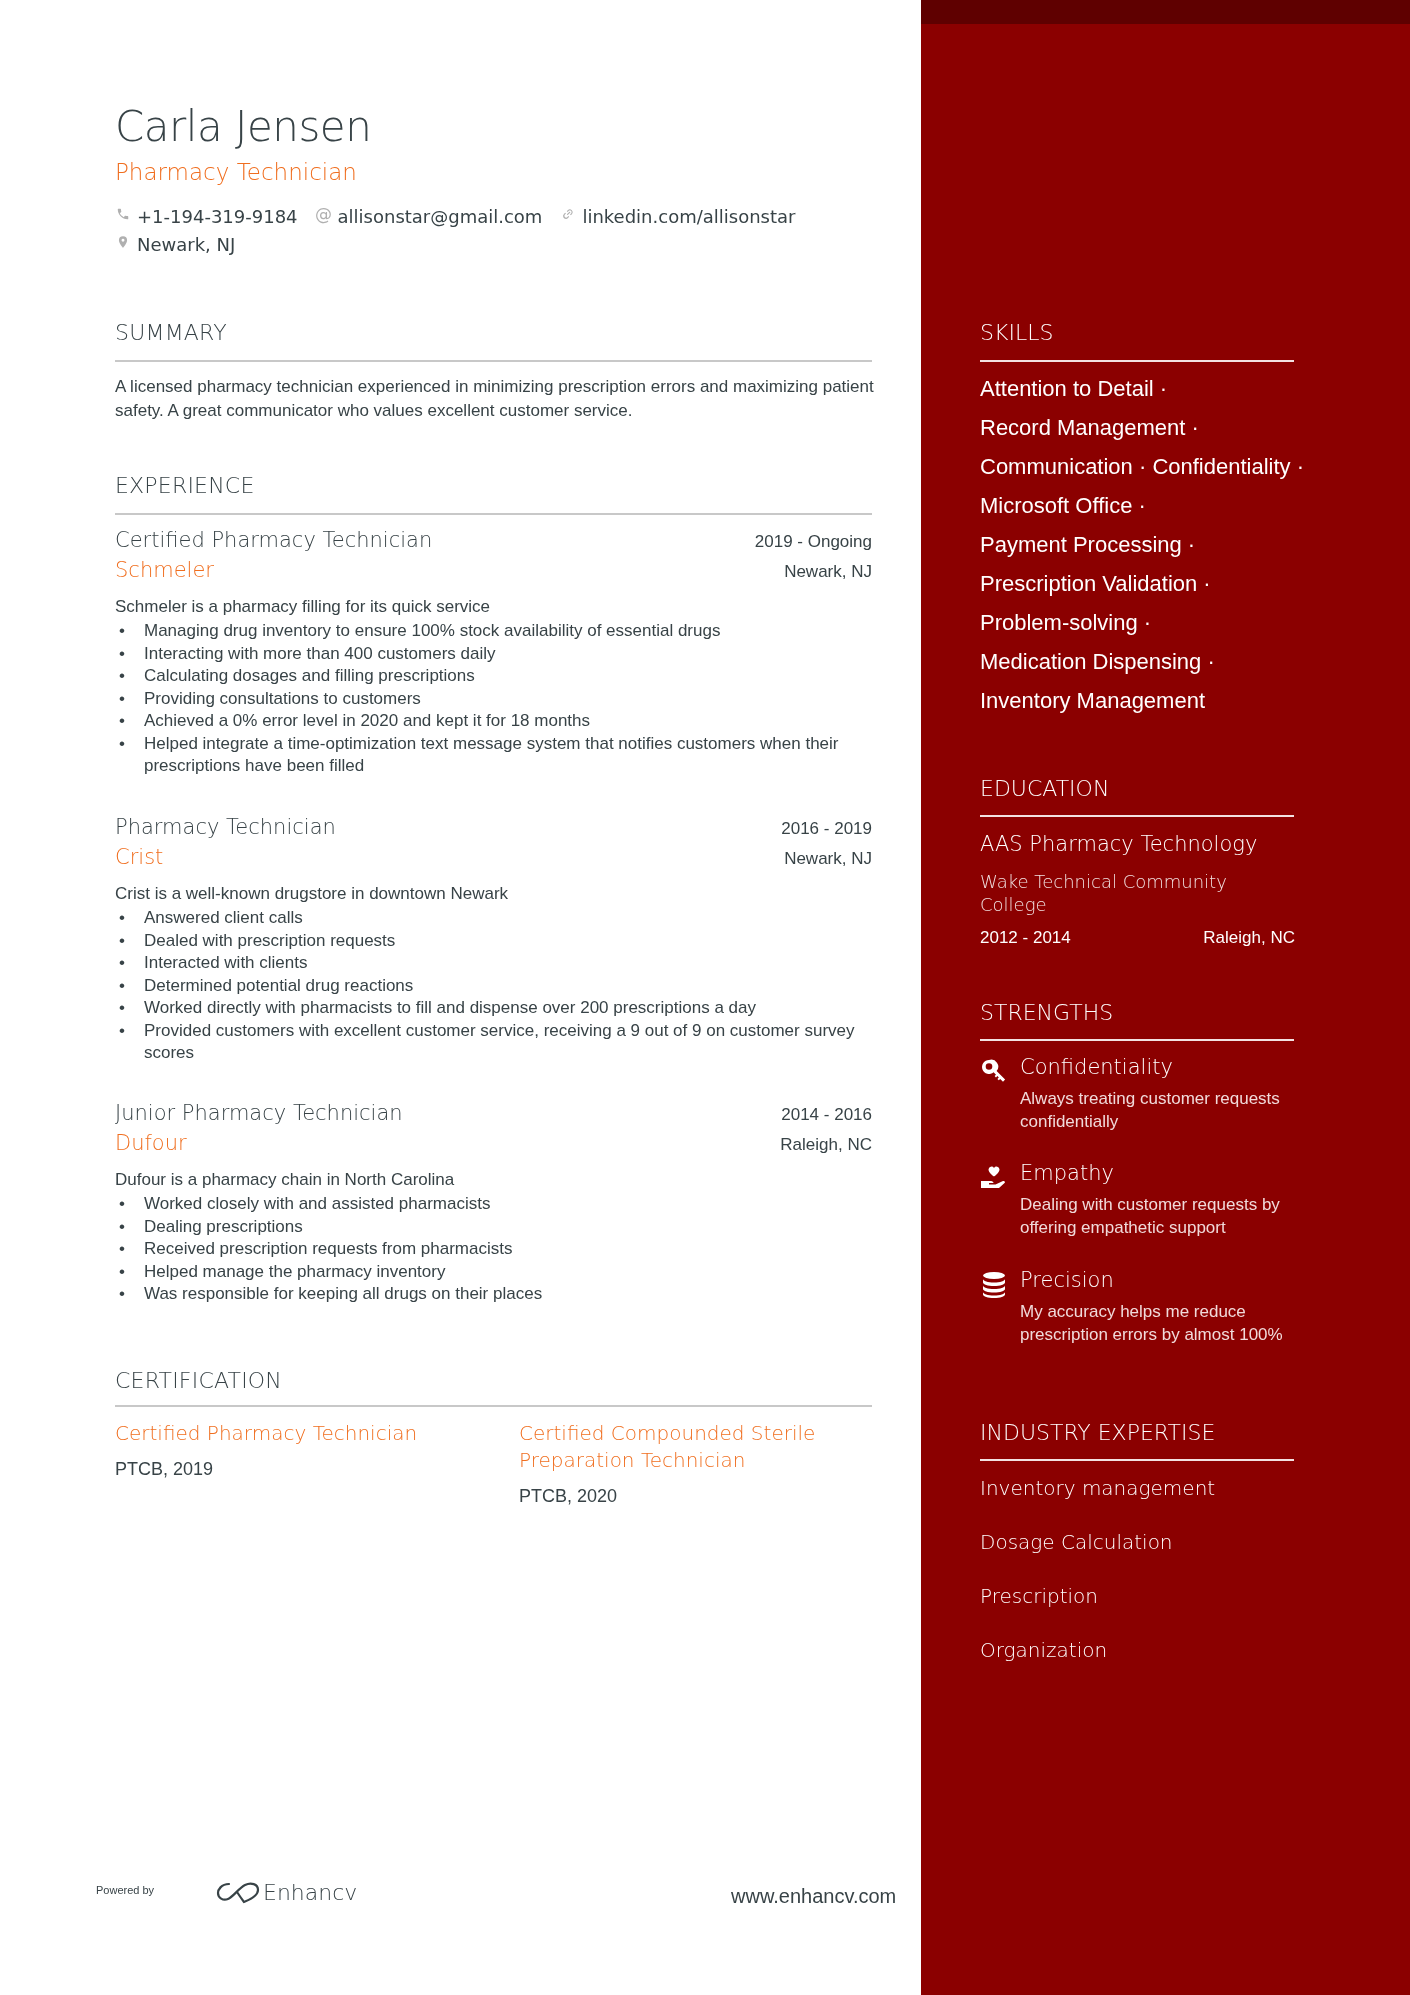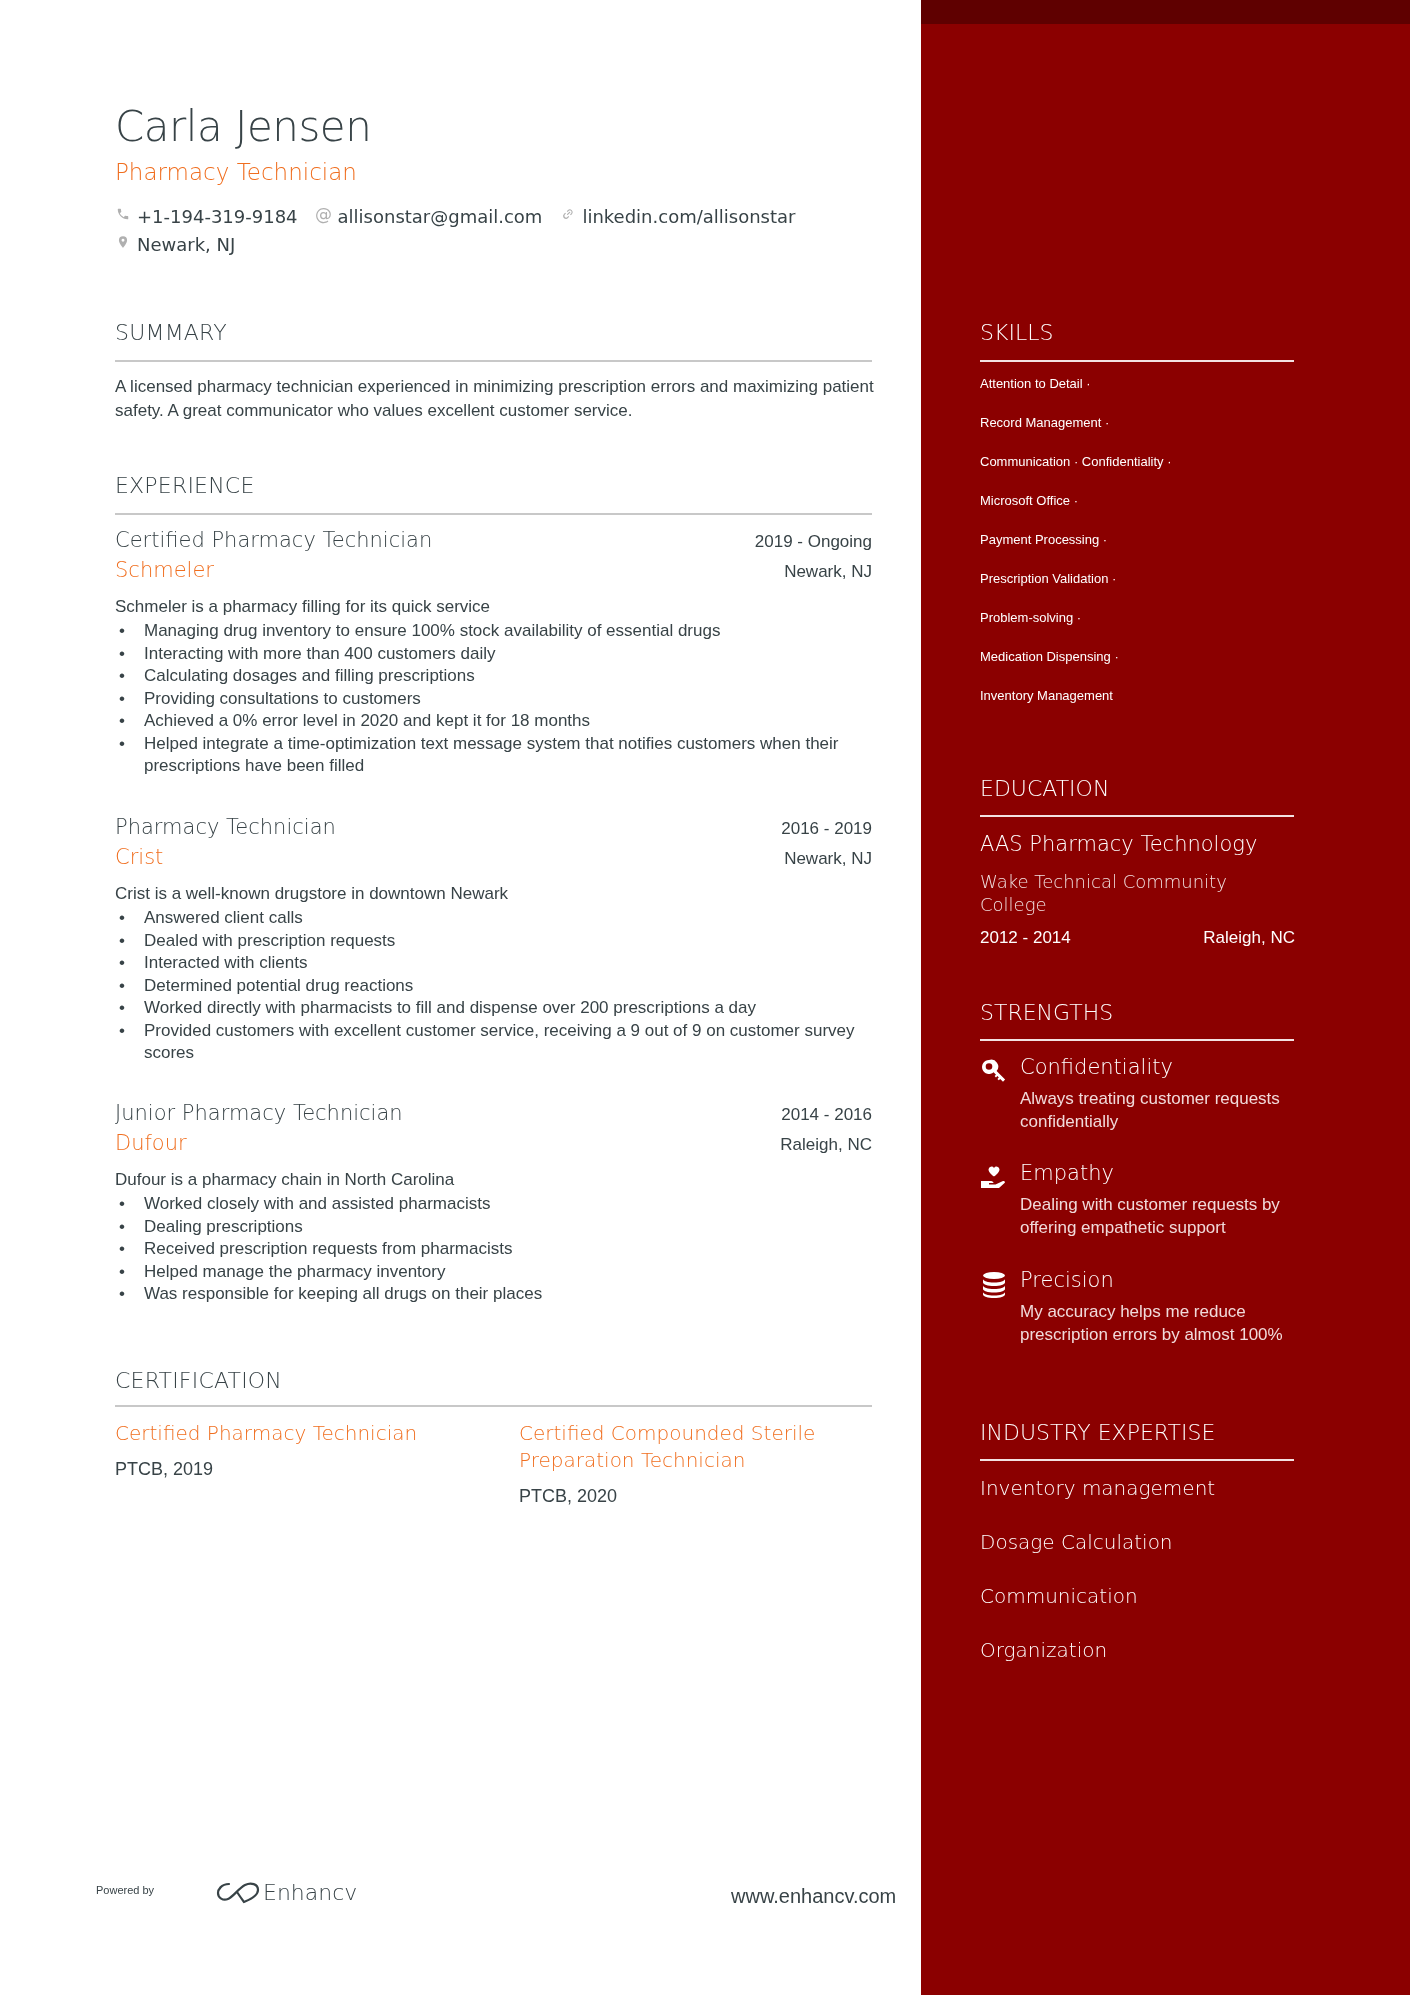--- a/index.html
+++ b/index.html
@@ -37,21 +37,21 @@
   .job-bullets li { position: relative; padding-left: 29px; font-size: 17px; line-height: 22.5px; color: #384347; }
   .job-bullets li::before { content: "•"; position: absolute; left: 4px; top: 0; color: #384347; }
 
   .cert { position: absolute; width: 360px; }
   .cert-name { font-size: 20px; color: #f06e1f; line-height: 27px; font-family: "DejaVu Sans", sans-serif; font-weight: 300; }
   .cert-issuer { font-size: 18px; color: #384347; margin-top: 12px; }
 
   
   .side-title { position: absolute; left: 980px; font-size: 22px; color: #ffffff; font-family: "DejaVu Sans", sans-serif; font-weight: 300; }
   .side-rule { position: absolute; left: 980px; width: 314px; height: 2px; background: #f3e1e1; }
-  .skill { position: absolute; left: 980px; font-size: 13px; color: #ffffff; }
+  .skill { position: absolute; left: 980px; font-size: 22px; color: #ffffff; }
   .edu-degree { position: absolute; left: 980px; top: 832px; font-size: 21px; color: #fff; font-family: "DejaVu Sans", sans-serif; font-weight: 300; }
   .edu-school { position: absolute; left: 980px; top: 870px; width: 290px; font-size: 18px; line-height: 23px; color: #f1e0e0; font-family: "DejaVu Sans", sans-serif; font-weight: 300; }
   .edu-dates { position: absolute; left: 980px; top: 928px; font-size: 17px; color: #fff; }
   .edu-location { position: absolute; left: 1195px; top: 928px; width: 100px; text-align: right; font-size: 17px; color: #fff; }
 
   .strength { position: absolute; left: 980px; width: 320px; }
   .strength-icon { position: absolute; left: 0; top: 2px; width: 28px; height: 28px; }
   .strength-icon svg { width: 28px; height: 28px; fill: #ffffff; }
   .strength-name { position: absolute; left: 40px; top: 0; font-size: 21px; color: #fff; font-family: "DejaVu Sans", sans-serif; font-weight: 300; white-space: nowrap; }
   .strength-desc { position: absolute; left: 40px; top: 33px; width: 270px; font-size: 17px; line-height: 22.5px; color: #f1dada; }
@@ -250,14 +250,14 @@
       </svg>
   </span>
   <div class="strength-name">Precision</div>
   <div class="strength-desc">My accuracy helps me reduce prescription errors by almost 100%</div>
 </div>
 
 <div class="side-title" style="top:1420px;">INDUSTRY EXPERTISE</div>
 <div class="side-rule" style="top:1459px;"></div>
 <div class="expertise" style="top:1476px;">Inventory management</div>
 <div class="expertise" style="top:1530px;">Dosage Calculation</div>
-<div class="expertise" style="top:1584px;">Communication</div>
+<div class="expertise" style="top:1584px;">Prescription</div>
 <div class="expertise" style="top:1638px;">Organization</div>
 
 </body></html>

